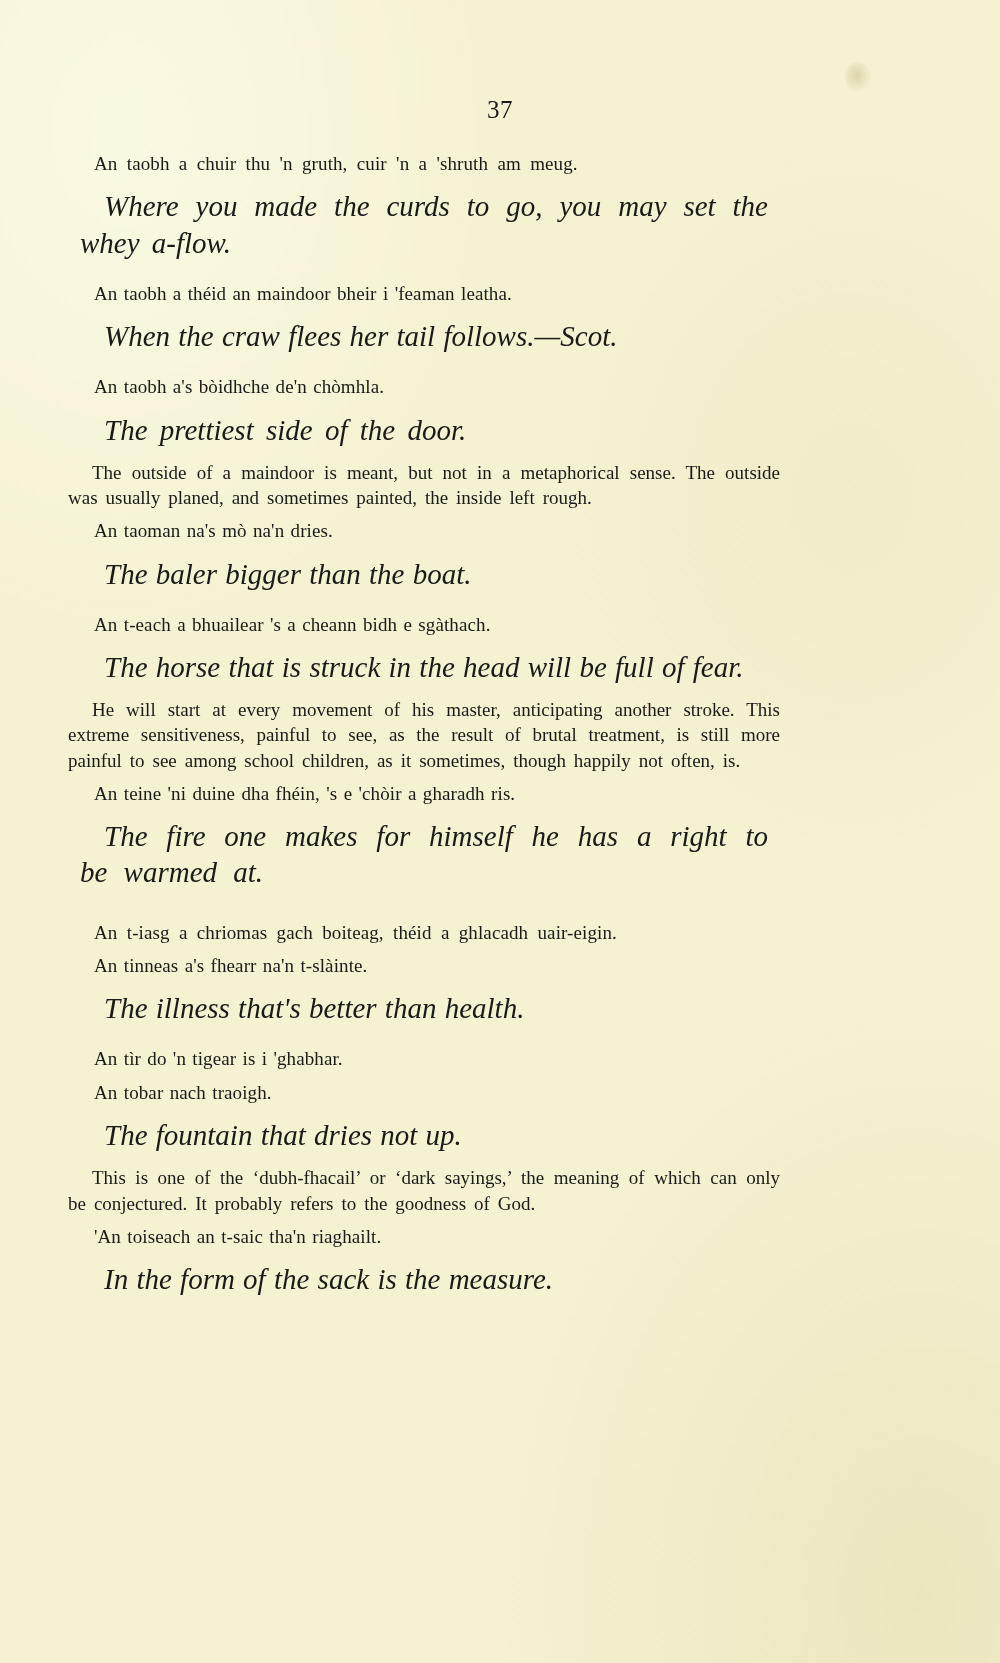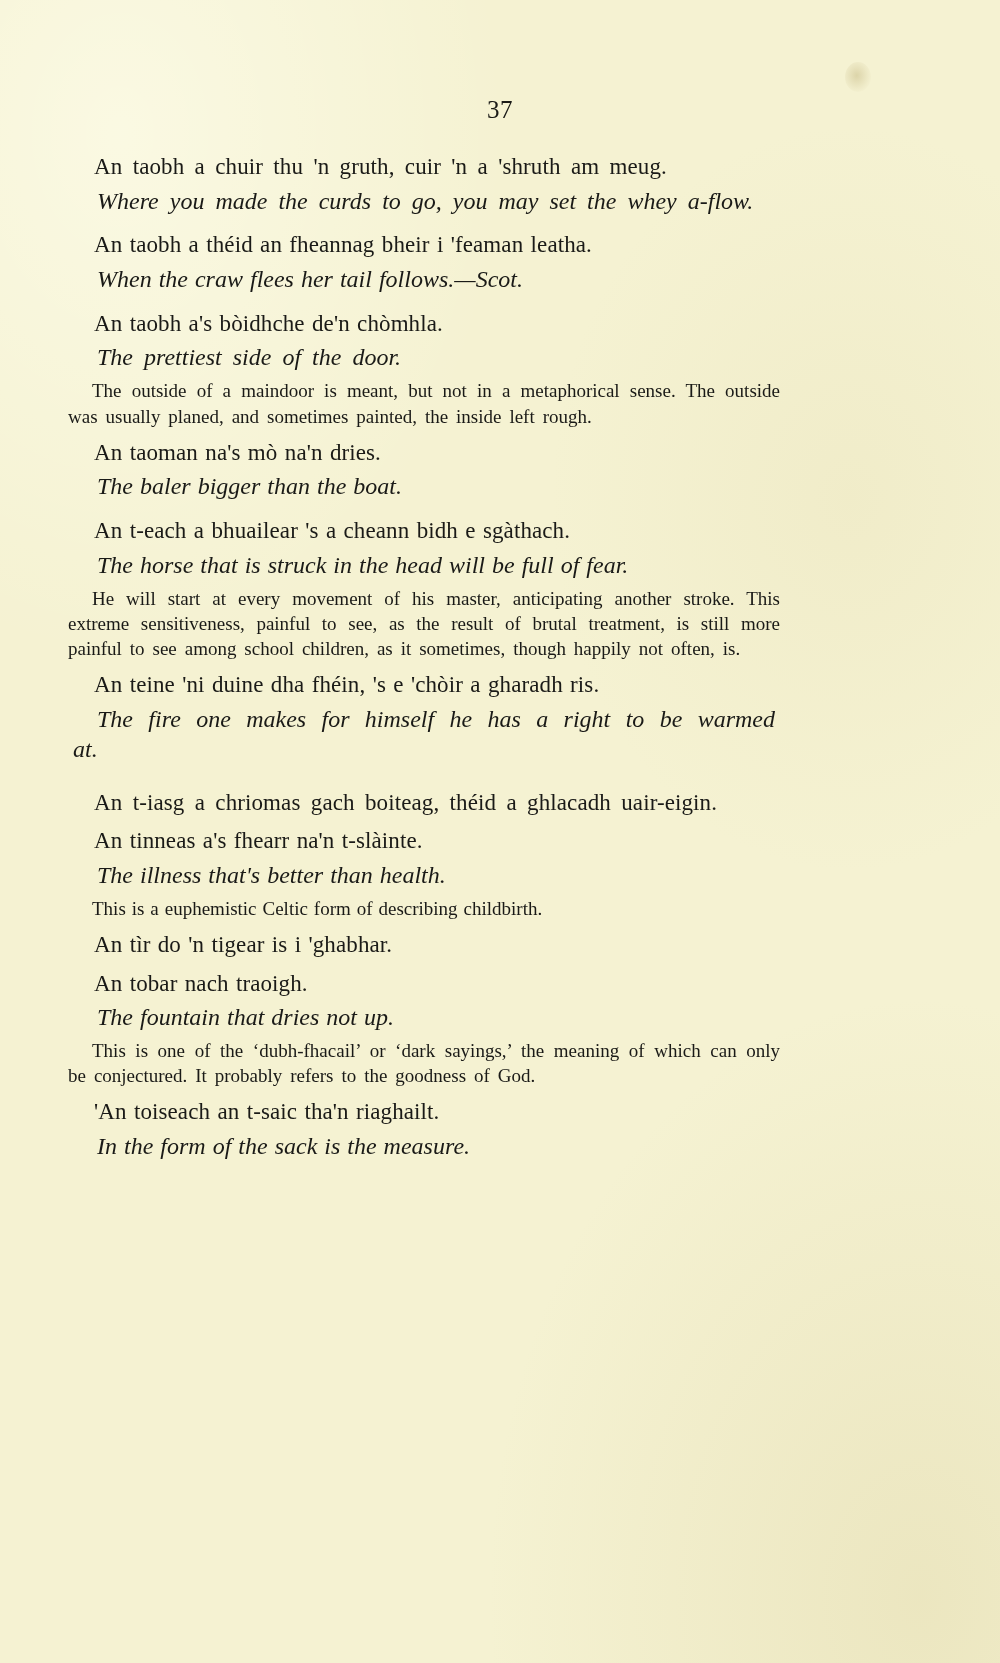--- a/index.html
+++ b/index.html
@@ -56,38 +56,38 @@
 
   .textblock {
     position: absolute;
     left: 68px;
     top: 152px;
     width: 712px;
   }
 
   
   .gaelic {
-    font-size: 23px;
+    font-size: 19px;
     line-height: 1.285;
     text-indent: 26px;
     text-align: justify;
     margin: 0;
     letter-spacing: 0.1px;
     word-spacing: 1.5px;
   }
   .gaelic.wide { word-spacing: 4.5px; }
 
   
   .translation {
-    font-size: 24px;
+    font-size: 29px;
     line-height: 1.245;
     font-style: italic;
     text-indent: 24px;
     text-align: justify;
-    margin: 5px;
+    margin: 12px;
     word-spacing: 1px;
   }
   .translation.wide { word-spacing: 5px; }
   .translation.wider { word-spacing: 9px; }
 
   
   .note {
     font-size: 19px;
     line-height: 1.33;
     text-indent: 24px;
@@ -112,21 +112,21 @@
 
   <div class="textblock">
 
     <div class="entry">
       <p class="gaelic wide">An taobh a chuir thu 'n gruth, cuir 'n a 'shruth am meug.</p>
       <p class="translation wide">Where you made the curds to go, you may set the whey a-flow.</p>
     </div>
     <div class="gap-md"></div>
 
     <div class="entry">
-      <p class="gaelic">An taobh a théid an fheannag bheir i 'feaman leatha.</p>
+      <p class="gaelic">An taobh a théid an maindoor bheir i 'feaman leatha.</p>
       <p class="translation">When the craw flees her tail follows.—Scot.</p>
     </div>
     <div class="gap-md"></div>
 
     <div class="entry">
       <p class="gaelic">An taobh a's bòidhche de'n chòmhla.</p>
       <p class="translation wide">The prettiest side of the door.</p>
       <p class="note wide">The outside of a maindoor is meant, but not in a metaphorical sense.  The outside was usually planed, and sometimes painted, the inside left rough.</p>
     </div>
     <div class="gap-md"></div>
@@ -153,21 +153,20 @@
     <div class="gap-md"></div>
 
     <div class="entry">
       <p class="gaelic wide">An t-iasg a chriomas gach boiteag, théid a ghlacadh uair-eigin.</p>
     </div>
     <div class="gap-md"></div>
 
     <div class="entry">
       <p class="gaelic">An tinneas a's fhearr na'n t-slàinte.</p>
       <p class="translation">The illness that's better than health.</p>
-      <p class="note">This is a euphemistic Celtic form of describing childbirth.</p>
     </div>
     <div class="gap-md"></div>
 
     <div class="entry">
       <p class="gaelic">An tìr do 'n tigear is i 'ghabhar.</p>
     </div>
     <div class="gap-md"></div>
 
     <div class="entry">
       <p class="gaelic">An tobar nach traoigh.</p>

